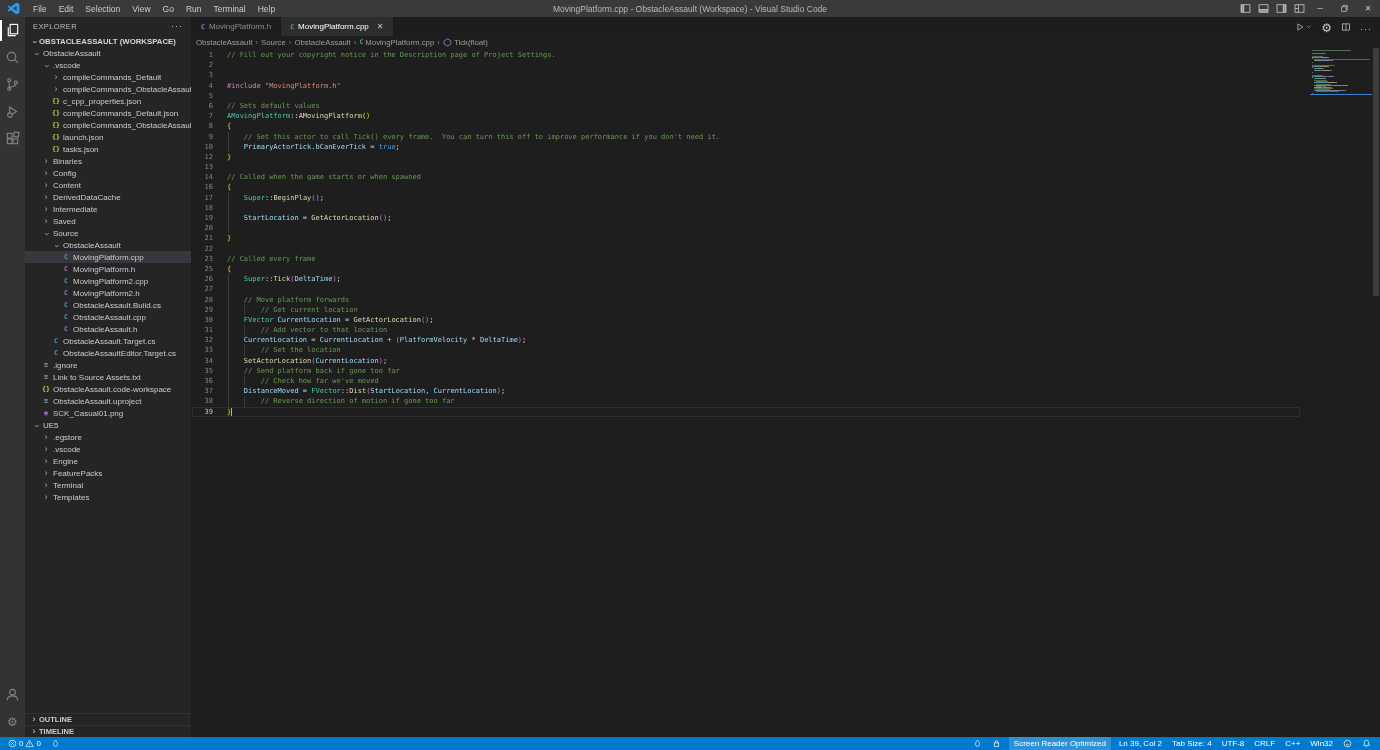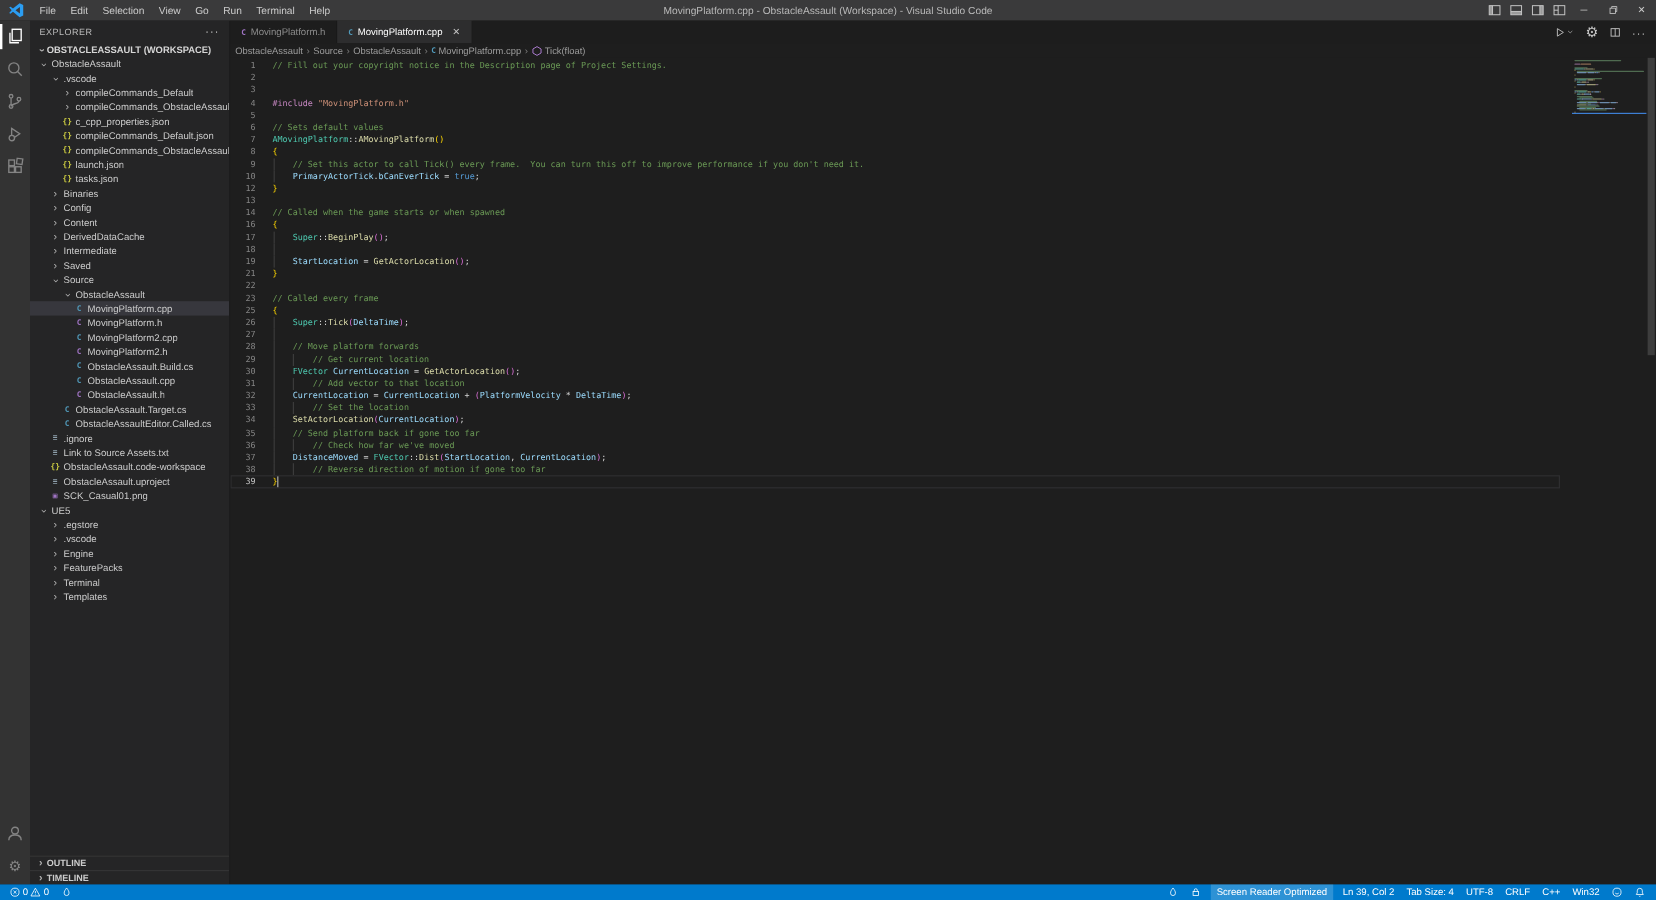--- a/index.html
+++ b/index.html
@@ -368,21 +368,21 @@
           <div class="t-row" style="padding-left: 26px;">
             <span class="slot">
               <span class="ficon" style="color:#519aba">C</span>
             </span>
             <span class="t-label">ObstacleAssault.Target.cs</span>
           </div>
           <div class="t-row" style="padding-left: 26px;">
             <span class="slot">
               <span class="ficon" style="color:#519aba">C</span>
             </span>
-            <span class="t-label">ObstacleAssaultEditor.Called.cs</span>
+            <span class="t-label">ObstacleAssaultEditor.Target.cs</span>
           </div>
           <div class="t-row" style="padding-left: 16px;">
             <span class="slot">
               <span class="ficon" style="color:#8fa1ad">≡</span>
             </span>
             <span class="t-label">.ignore</span>
           </div>
           <div class="t-row" style="padding-left: 16px;">
             <span class="slot">
               <span class="ficon" style="color:#8fa1ad">≡</span>
@@ -585,20 +585,24 @@
               <span class="ln">17</span>
               <span class="ct"><span class="guide" style="left: 0.5px;"></span><span>    </span><span class="ty">Super</span><span class="pl">::</span><span class="fn">BeginPlay</span><span class="b2">()</span><span class="pl">;</span></span>
             </div>
             <div class="cl">
               <span class="ln">18</span>
               <span class="ct"><span class="guide" style="left: 0.5px;"></span><span></span></span>
             </div>
             <div class="cl">
               <span class="ln">19</span>
               <span class="ct"><span class="guide" style="left: 0.5px;"></span><span>    </span><span class="va">StartLocation</span><span class="pl"> = </span><span class="fn">GetActorLocation</span><span class="b2">()</span><span class="pl">;</span></span>
+            </div>
+            <div class="cl">
+              <span class="ln">20</span>
+              <span class="ct"><span class="guide" style="left: 0.5px;"></span><span></span></span>
             </div>
             <div class="cl">
               <span class="ln">21</span>
               <span class="ct"><span></span><span class="b1">}</span></span>
             </div>
             <div class="cl">
               <span class="ln">22</span>
               <span class="ct"><span></span></span>
             </div>
             <div class="cl">

